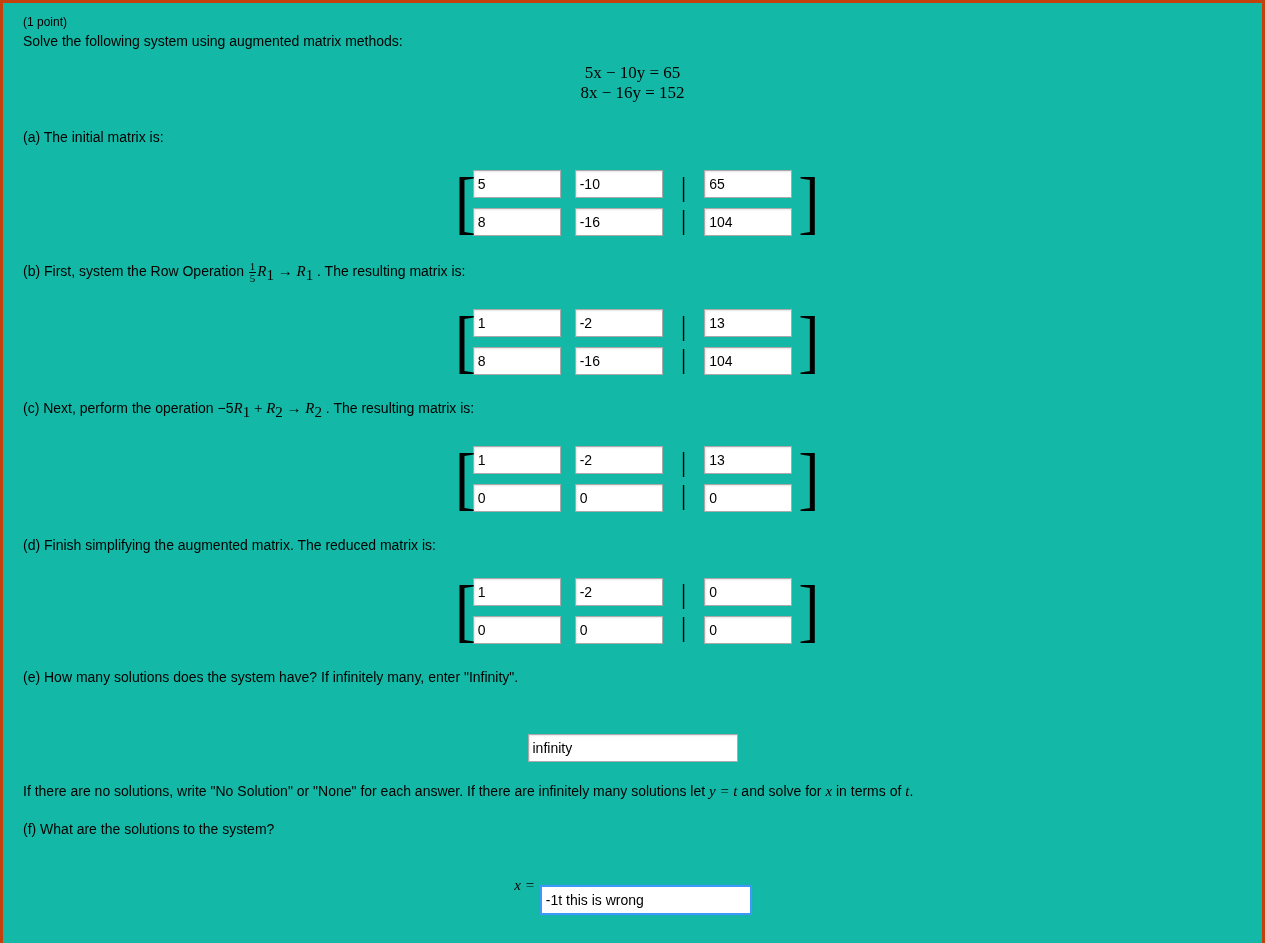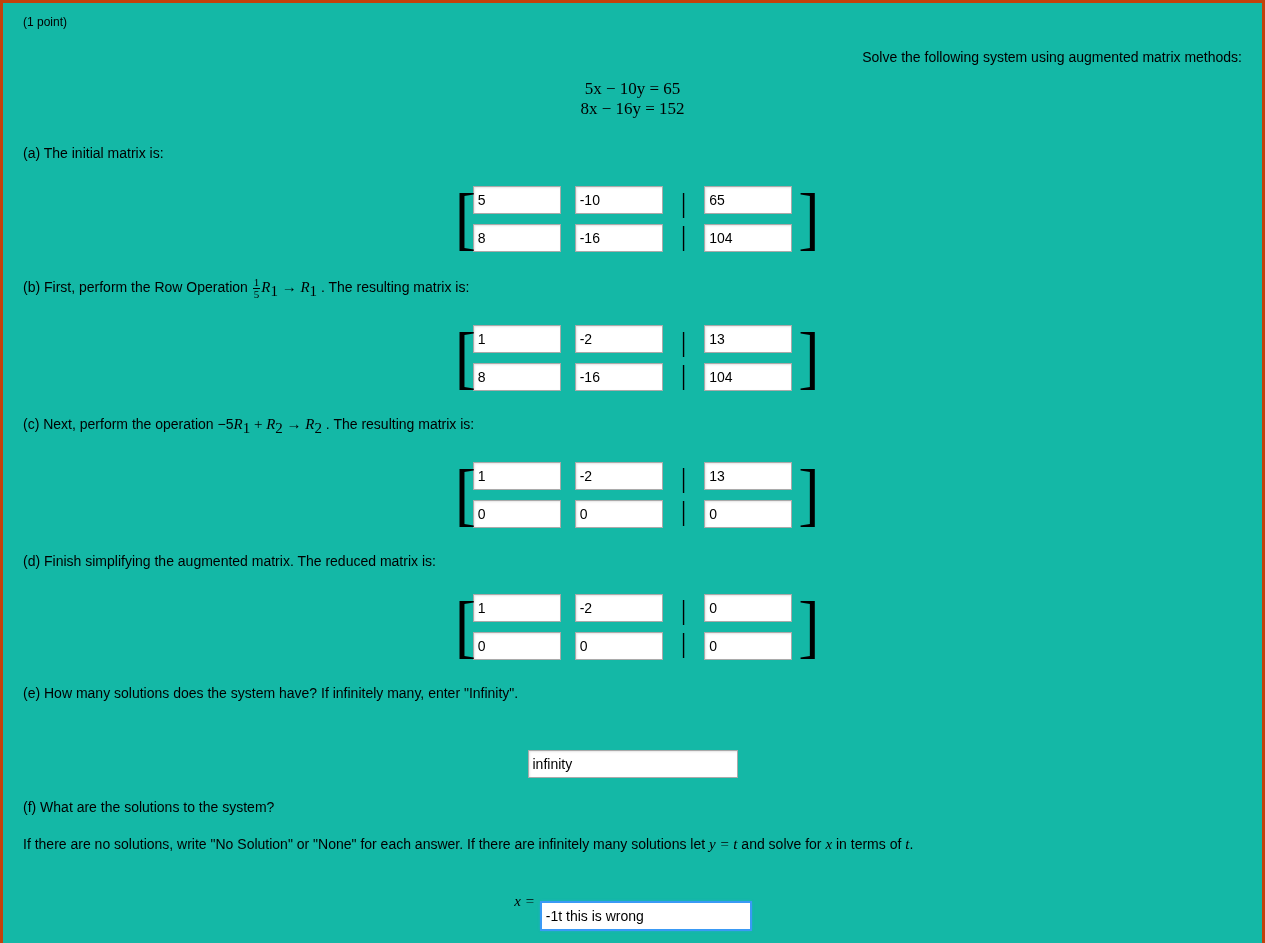--- a/index.html
+++ b/index.html
@@ -13,22 +13,21 @@
 .page {
   background: #14b8a6;
   padding: 12px 20px 36px;
   max-width: 1220px;
   border: 3px solid #c2410c;
 }
 .points {
   font-size: 12px;
 }
 .prompt {
-  margin: 20px 0 14px;
-  text-align: right;
+  margin: 4px 0 14px;
 }
 .equations {
   text-align: center;
   font-family: 'Times New Roman', serif;
   font-size: 17px;
   margin-bottom: 26px;
 }
 .part-label {
   margin: 21px 0;
   font-family: Arial, sans-serif;
@@ -152,21 +151,21 @@
         <div class="col">
           <input class="minput" value="65" style="">
           <input class="minput" value="104" style="">
         </div>
       </div>
       <div class="bracket">]</div>
     </div>
   </div>
 
   <div class="part-label">
-    <span>(b) First, perform the Row Operation </span><span class="frac">
+    <span>(b) First, system the Row Operation </span><span class="frac">
         <span class="num">1</span>
         <span>5</span>
       </span><span class="mathspan rsub">R</span><sub class="mathspan">1</sub><span class="mathspan"> → </span><span class="mathspan rsub">R</span><sub class="mathspan">1</sub><span> . The resulting matrix is:</span>
   </div>
   <div class="matrix-wrap">
     <div class="matrix">
       <div class="bracket">[</div>
       <div class="cols">
         <div class="col">
           <input class="minput" value="1" style="">
@@ -241,24 +240,24 @@
       </div>
       <div class="bracket">]</div>
     </div>
   </div>
 
   <div class="part-label">(e) How many solutions does the system have? If infinitely many, enter "Infinity".</div>
   <div class="centered-single">
     <input class="minput bigger" value="infinity" style="">
   </div>
 
-  <div class="part-label">(f) What are the solutions to the system?</div>
   <div class="part-label">
     <span>If there are no solutions, write "No Solution" or "None" for each answer. If there are infinitely many solutions let </span><span class="mathspan rsub">y = t</span><span> and solve for </span><span class="mathspan rsub">x</span><span> in terms of </span><span class="mathspan rsub">t</span><span>.</span>
   </div>
+  <div class="part-label">(f) What are the solutions to the system?</div>
 
   <div class="solrow">
     <span>x =</span>
     <input class="minput bigger active" value="-1t this is wrong" style="">
   </div>
   <div class="solrow">
     <span>y =</span>
     <input class="minput bigger" value="t" style="">
   </div>
 

